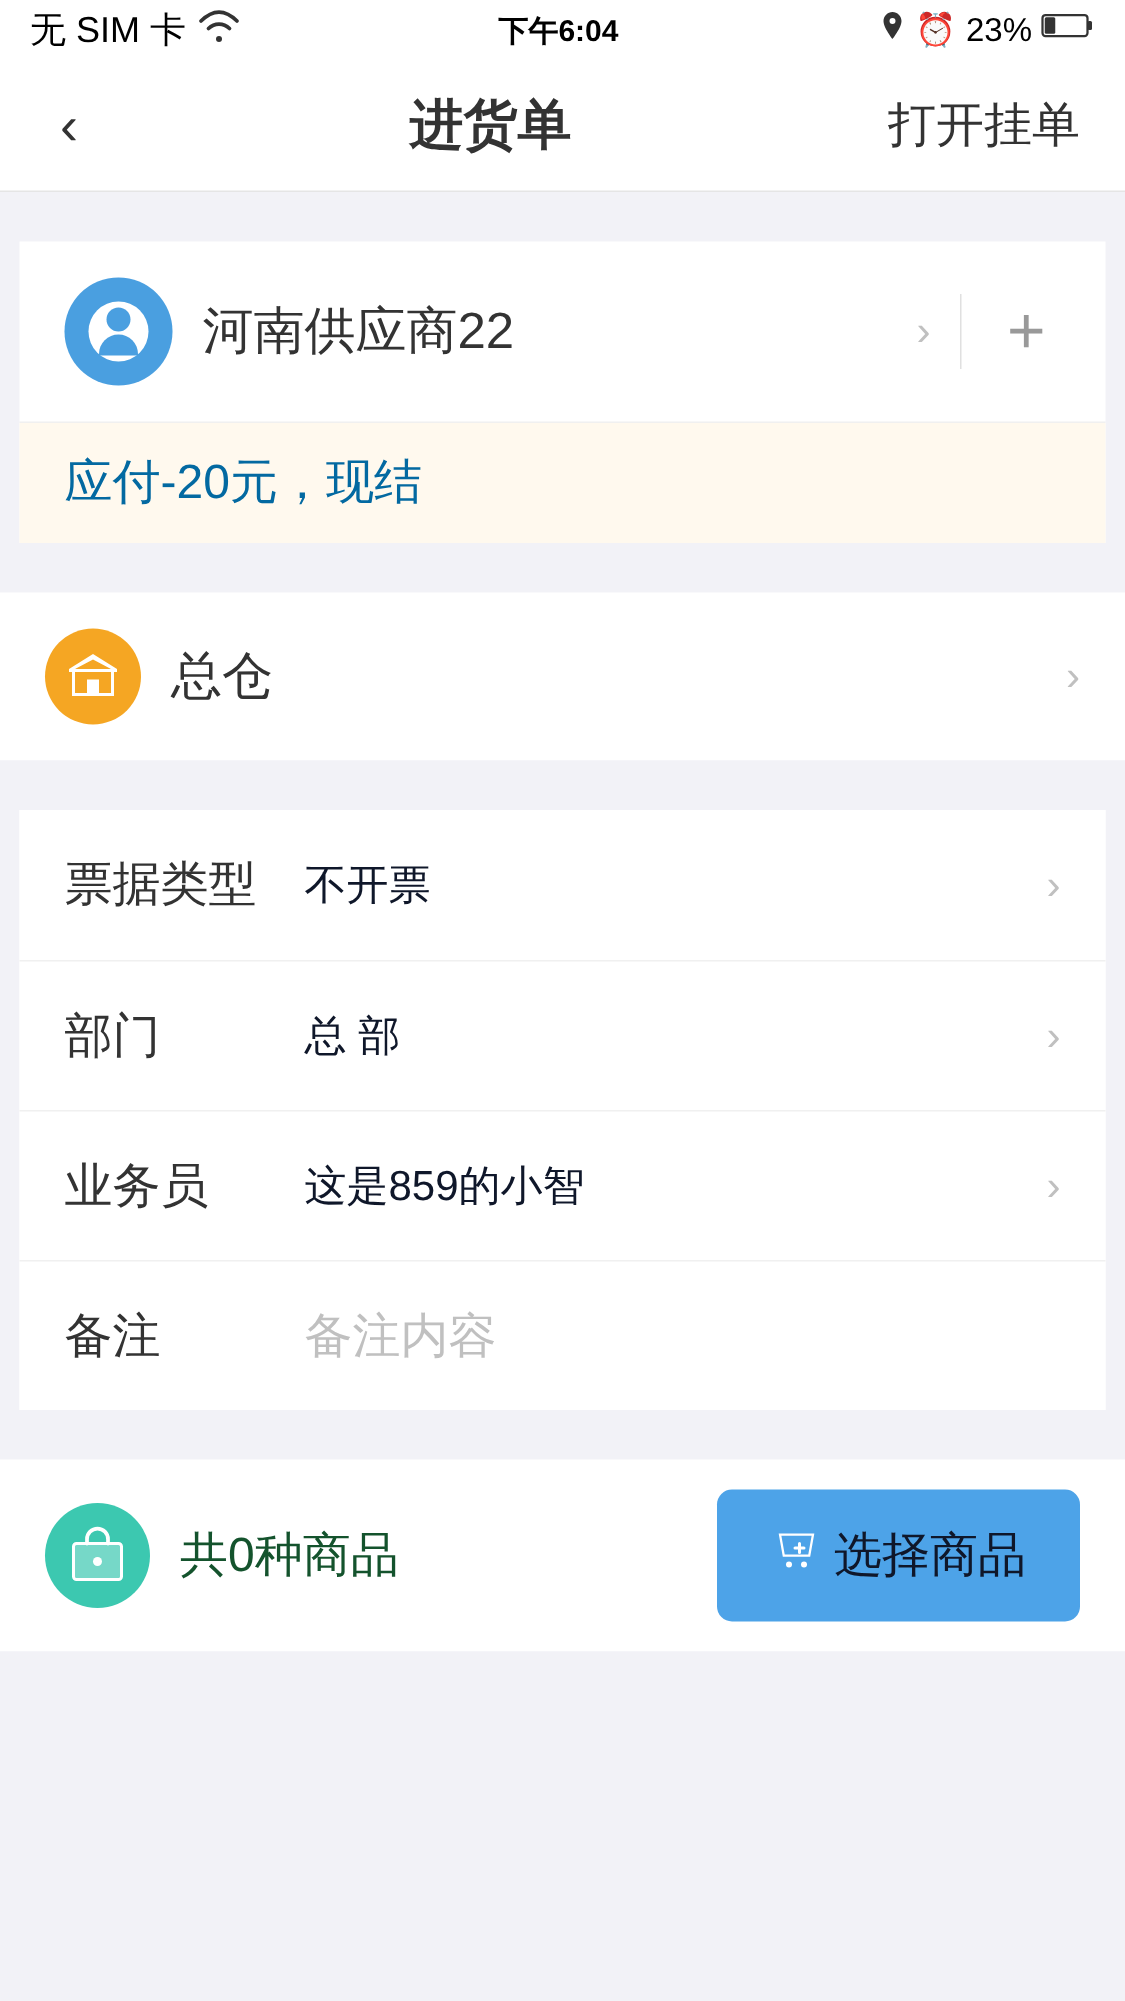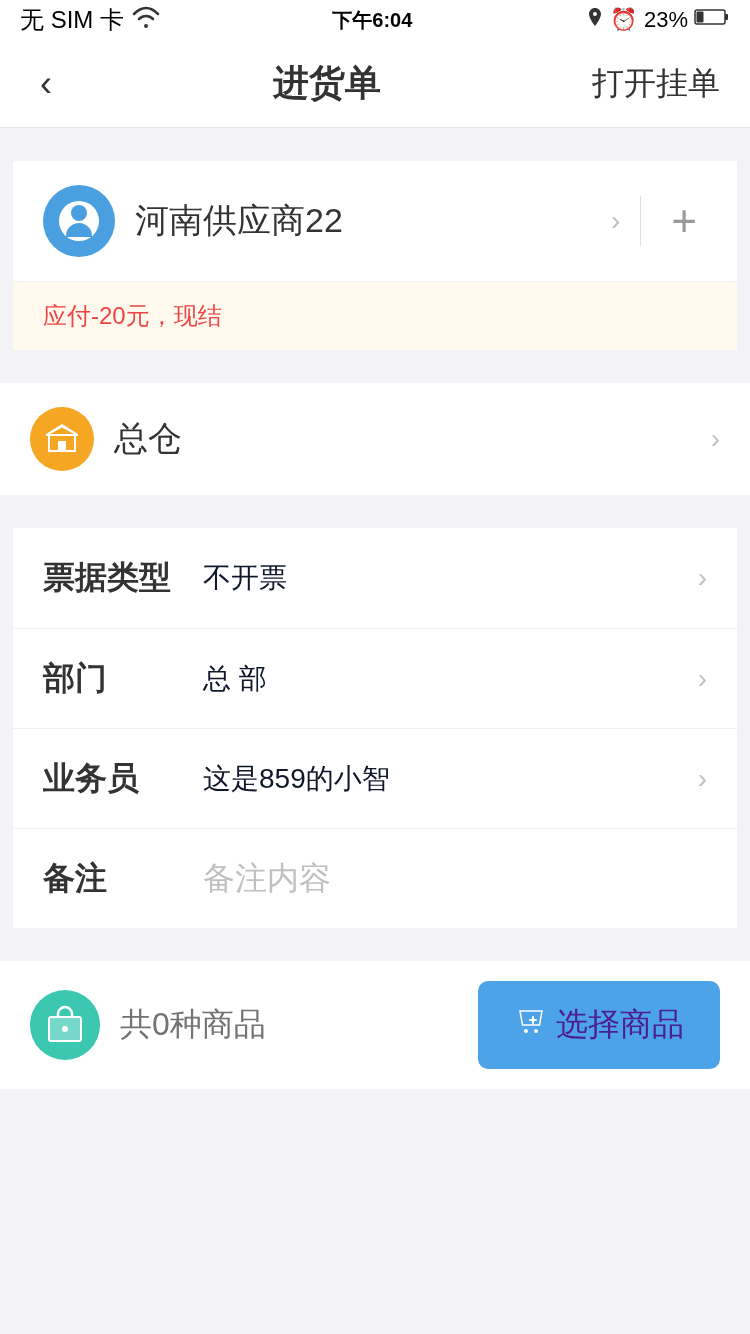--- a/index.html
+++ b/index.html
@@ -137,22 +137,22 @@
     .divider-v {
       width: 1px;
       height: 50px;
       background: #e0e0e0;
     }
 
     
     .notice-bar {
       background: #fff9ee;
       padding: 18px 30px;
-      font-size: 24px;
-      color: #ef4444;
+      font-size: 32px;
+      color: #0369a1;
     }
 
     
     .warehouse-row {
       display: flex;
       align-items: center;
       padding: 24px 30px;
       background: #fff;
     }
     .warehouse-icon {
@@ -184,21 +184,20 @@
       padding: 0 30px;
       height: 100px;
       background: #fff;
       border-top: 1px solid #f0f0f0;
     }
     .form-label {
       width: 160px;
       font-size: 32px;
       color: #333;
       flex-shrink: 0;
-      font-weight: bold;
     }
     .form-value {
       flex: 1;
       font-size: 28px;
       color: #0f172a;
     }
     .form-placeholder {
       flex: 1;
       font-size: 32px;
       color: #c0c0c0;
@@ -238,25 +237,25 @@
       flex-shrink: 0;
     }
     .product-icon svg {
       width: 40px;
       height: 40px;
       fill: #fff;
     }
     .product-count {
       flex: 1;
       font-size: 32px;
-      color: #737373;
+      color: #14532d;
     }
     .select-btn {
       background: #4da3e8;
-      color: #4c1d95;
+      color: #0f172a;
       font-size: 32px;
       padding: 22px 36px;
       border-radius: 10px;
       cursor: pointer;
       display: flex;
       align-items: center;
       gap: 10px;
       white-space: nowrap;
     }
     .select-btn-icon svg {

